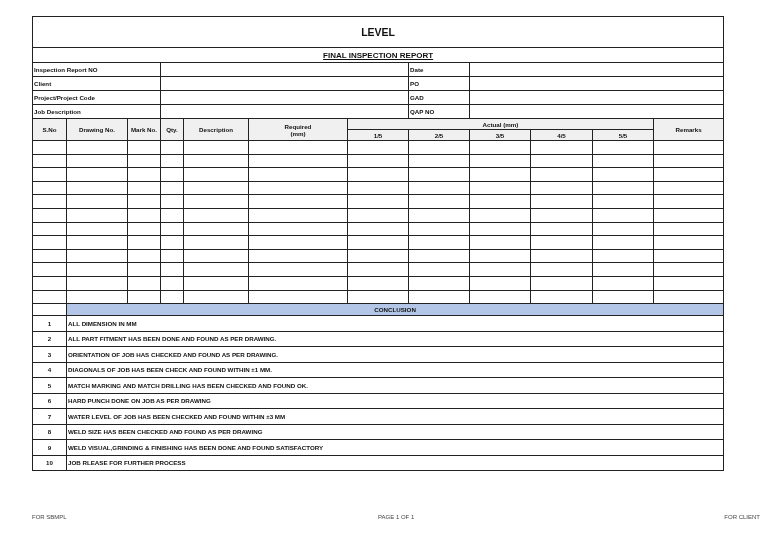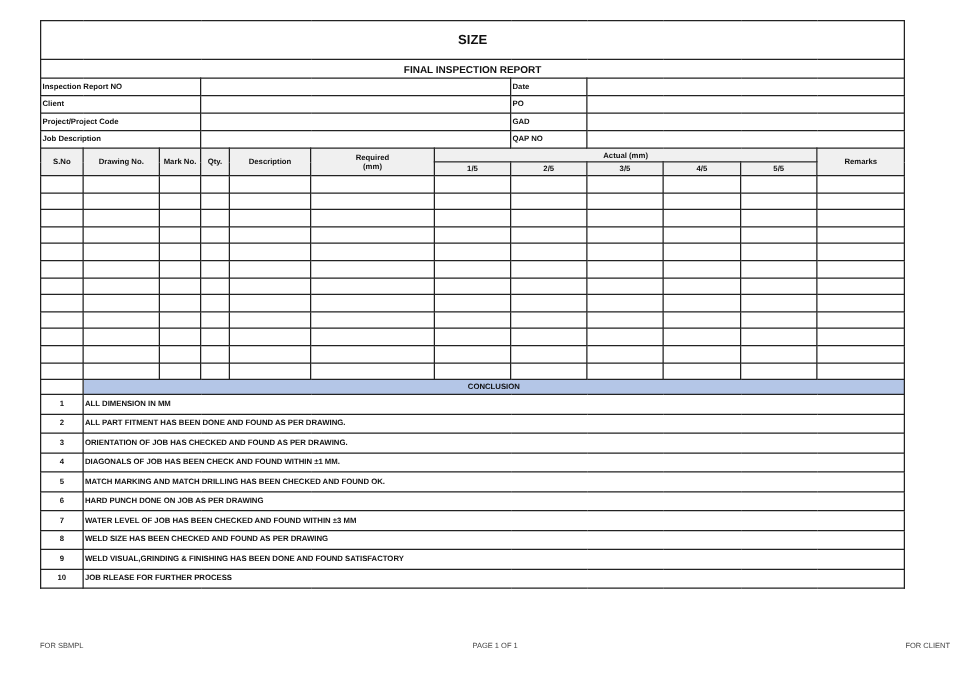--- a/index.html
+++ b/index.html
@@ -4,21 +4,21 @@
 <style>
   html, body { margin: 0; padding: 0; background: #ffffff; }
   body { width: 768px; height: 543px; position: relative; overflow: hidden;
          font-family: "Liberation Sans", sans-serif; color: #111; }
   .sheet { position: absolute; left: 32px; top: 16px; width: 691px; }
   table { border-collapse: collapse; table-layout: fixed; width: 691px; }
   td { border: 1px solid #222; padding: 0; font-size: 6.2px; font-weight: bold;
        overflow: hidden; white-space: nowrap; vertical-align: middle; }
   .title-row td { height: 30px; text-align: center; font-size: 10.5px; }
   .subtitle-row td { height: 14px; text-align: center; font-size: 8px; }
-  .subtitle-row span { }
+  .subtitle-row span { text-decoration: underline; }
   .info-row td { height: 13px; padding-left: 1px; text-align: left; }
   .hdr td { background: #f0f0f0; text-align: center; }
   .hdr1 td { height: 10px; }
   .hdr2 td { height: 10px; }
   .data-row td { height: 12.6px; }
   .concl-row td { height: 11px; }
   .concl-row td.concl-bar { background: #b4c6e7; text-align: center; }
   .cl-row td { height: 14.5px; }
   .cl-row td.num { text-align: center; }
   .cl-row td.txt { padding-left: 1px; text-align: left; }
@@ -42,21 +42,21 @@
         <col style="width:61px">
         <col style="width:61px">
     <col style="width:61px">
         <col style="width:62px">
         <col style="width:61px">
         <col style="width:70px">
   </colgroup>
 
   <tbody>
         <tr class="title-row">
-    <td colspan="12">SIZE</td>
+    <td colspan="12">LEVEL</td>
   </tr>
   <tr class="subtitle-row">
     <td colspan="12"><span>FINAL INSPECTION REPORT</span></td>
   </tr>
 
   <tr class="info-row">
     <td colspan="3">Inspection Report NO</td>
     <td colspan="4" style="border-right:1px solid #222;"></td>
     <td colspan="1" style="width:auto">Date</td>
     <td colspan="4"></td>

